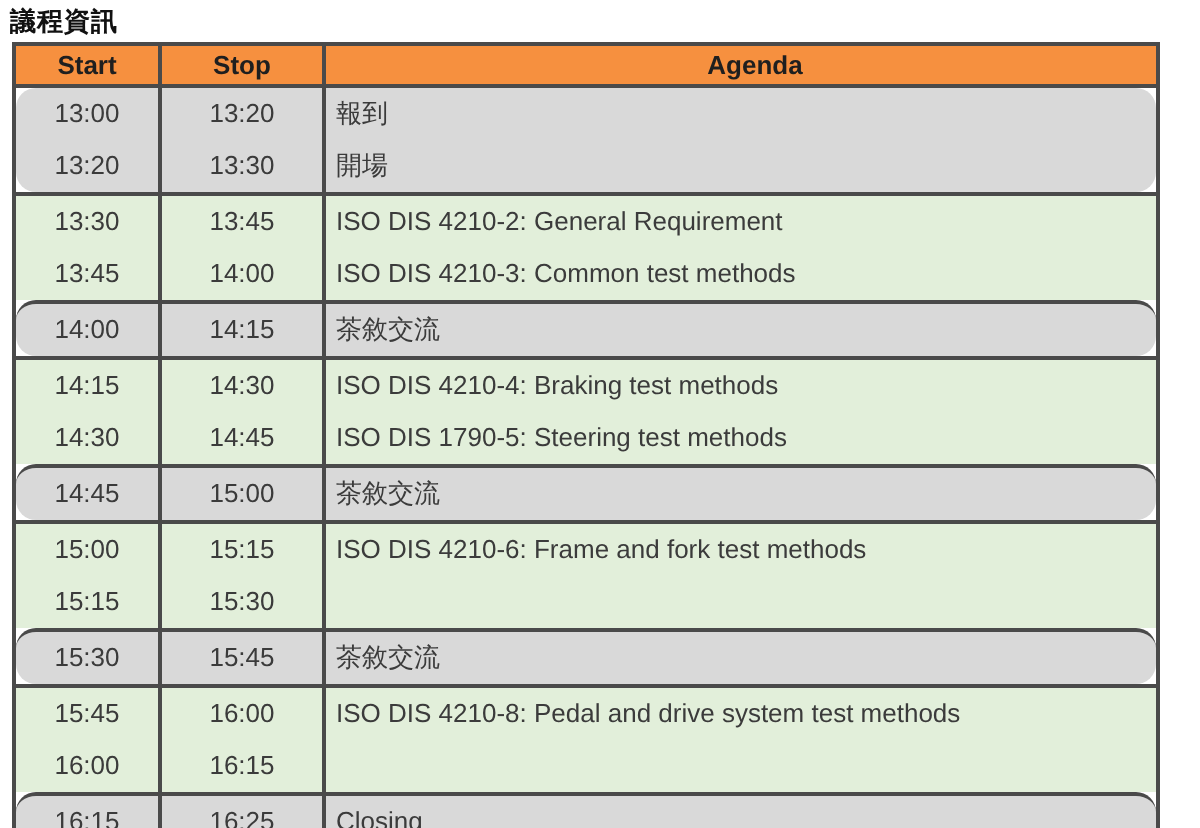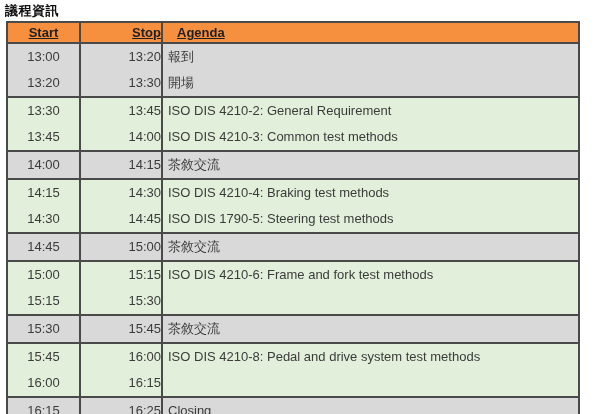--- a/index.html
+++ b/index.html
@@ -22,31 +22,31 @@
     border: 2px solid var(--border, #4a4a4a);
     background: #ffffff;
     font-size: 13px;
   }
   .thead {
     display: flex;
     background: var(--header-bg, #f6903f);
     border-bottom: 2px solid var(--border, #4a4a4a);
     font-weight: bold;
     color: var(--header-text, #1f1f1f);
-    height: 21px; line-height: 20px; text-decoration: underline;
+    height: 21px; line-height: 20px;
   }
   .row { display: flex; height: 26px; line-height: 25px; }
   .cell { overflow: hidden; white-space: nowrap; }
   .c1 { width: 73px; text-align: center; border-right: 2px solid var(--border, #4a4a4a); }
-  .c2 { width: 82px; text-align: right; border-right: 2px solid var(--border, #4a4a4a); }
+  .c2 { width: 82px; text-align: center; border-right: 2px solid var(--border, #4a4a4a); }
   .c3 { flex: 1; text-align: left; padding-left: 5px; }
-  .thead .c3 { padding-left: 14px; }
+  .thead .c3 { text-align: center; padding-left: 14px; }
   .group + .group { border-top: 2px solid var(--border, #4a4a4a); }
   .group.green { background: var(--green-row-bg, #e2efda); }
-  .group.gray  { background: var(--gray-row-bg, #d9d9d9); }
+  .group.gray  { background: var(--gray-row-bg, #d9d9d9); border-radius: 10px; }
 </style>
 </head>
 <body style="--header-bg: #F6903F; --header-text: #1F1F1F; --green-row-bg: #E2EFDA; --gray-row-bg: #D9D9D9; --border: #4A4A4A; --body-text: #3B3B3B;">
 
 <div class="page">
   <div class="page-title">議程資訊</div>
 
   <div class="agenda-table">
     <div class="thead">
       <div class="cell c1">Start</div>

